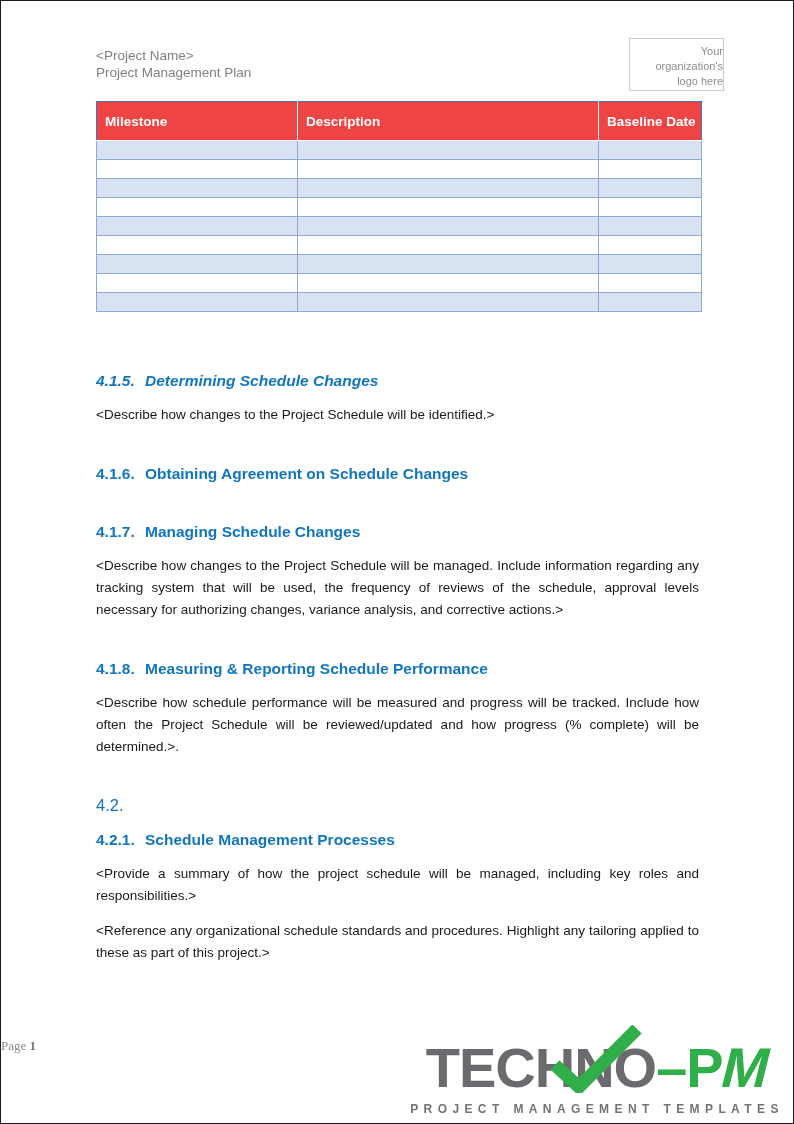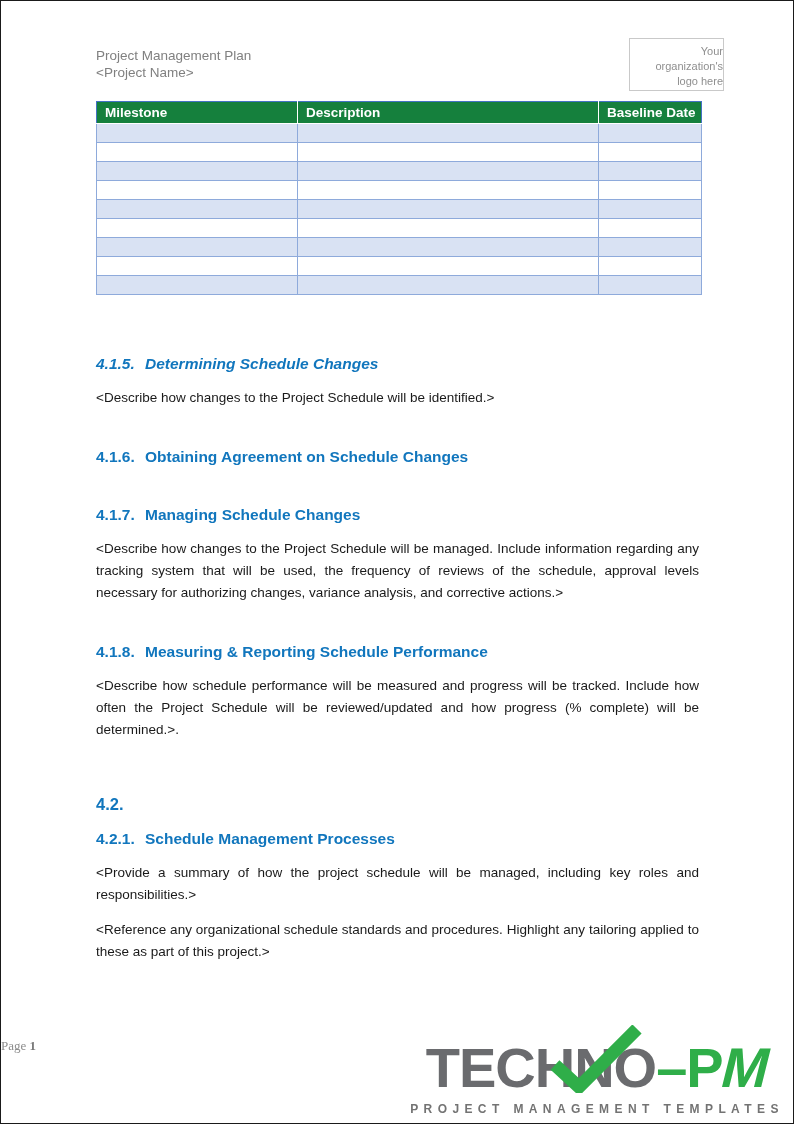--- a/index.html
+++ b/index.html
@@ -40,26 +40,26 @@
   }
 
   
   table.milestones {
     margin-top: 20px;
     width: 605px;
     border-collapse: collapse;
     table-layout: fixed;
   }
   table.milestones th {
-    background: #15803d;
+    background: #ef4444;
     color: #ffffff;
     font-size: 13.5px;
     font-weight: bold;
     text-align: left;
-    height: 22px;
+    height: 39px;
     padding: 0 2px 0 8px;
     border: 1px solid #ffffff;
     border-top: 1px solid #4472c4;
   }
   table.milestones th:first-child { border-left: 1px solid #4472c4; }
   table.milestones th:last-child  { border-right: 1px solid #4472c4; }
   table.milestones td {
     height: 19px;
     border: 1px solid #8eaadb;
     font-size: 12px;
@@ -69,21 +69,21 @@
 
   
   h2.sec, h3.sec {
     display: flex;
     color: #1176bd;
     font-weight: bold;
   }
   h3.sec { font-size: 15.5px; line-height: 20px; margin-top: 38px; }
   h3.sec .num { flex: 0 0 49px; }
   h2.sec { font-size: 16.5px; line-height: 22px; margin-top: 36px; }
-  h2.sec .num { flex: 0 0 68px; font-weight: 700; margin-top: 16px; }
+  h2.sec .num { flex: 0 0 68px; font-weight: 400; }
   h3.sec.first { margin-top: 59px; font-style: italic; }
   h3.sec.after-h2 { margin-top: 14px; }
 
   p.body-text {
     margin-top: 13px;
     font-size: 13.5px;
     line-height: 22px;
     color: #1a1a1a;
     text-align: justify;
   }
@@ -134,22 +134,22 @@
     white-space: nowrap;
   }
 </style>
 </head>
 <body>
 
 <div class="page">
 
   <div class="content">
     <div class="doc-header">
+      <div class="line">&lt;Project Name&gt;</div>
       <div class="line">Project Management Plan</div>
-      <div class="line">&lt;Project Name&gt;</div>
     </div>
   </div>
 
   <div class="logo-box">
     <div class="lb-line">Your</div>
     <div class="lb-line">organization's</div>
     <div class="lb-line">logo here</div>
   </div>
 
   <div class="content">

